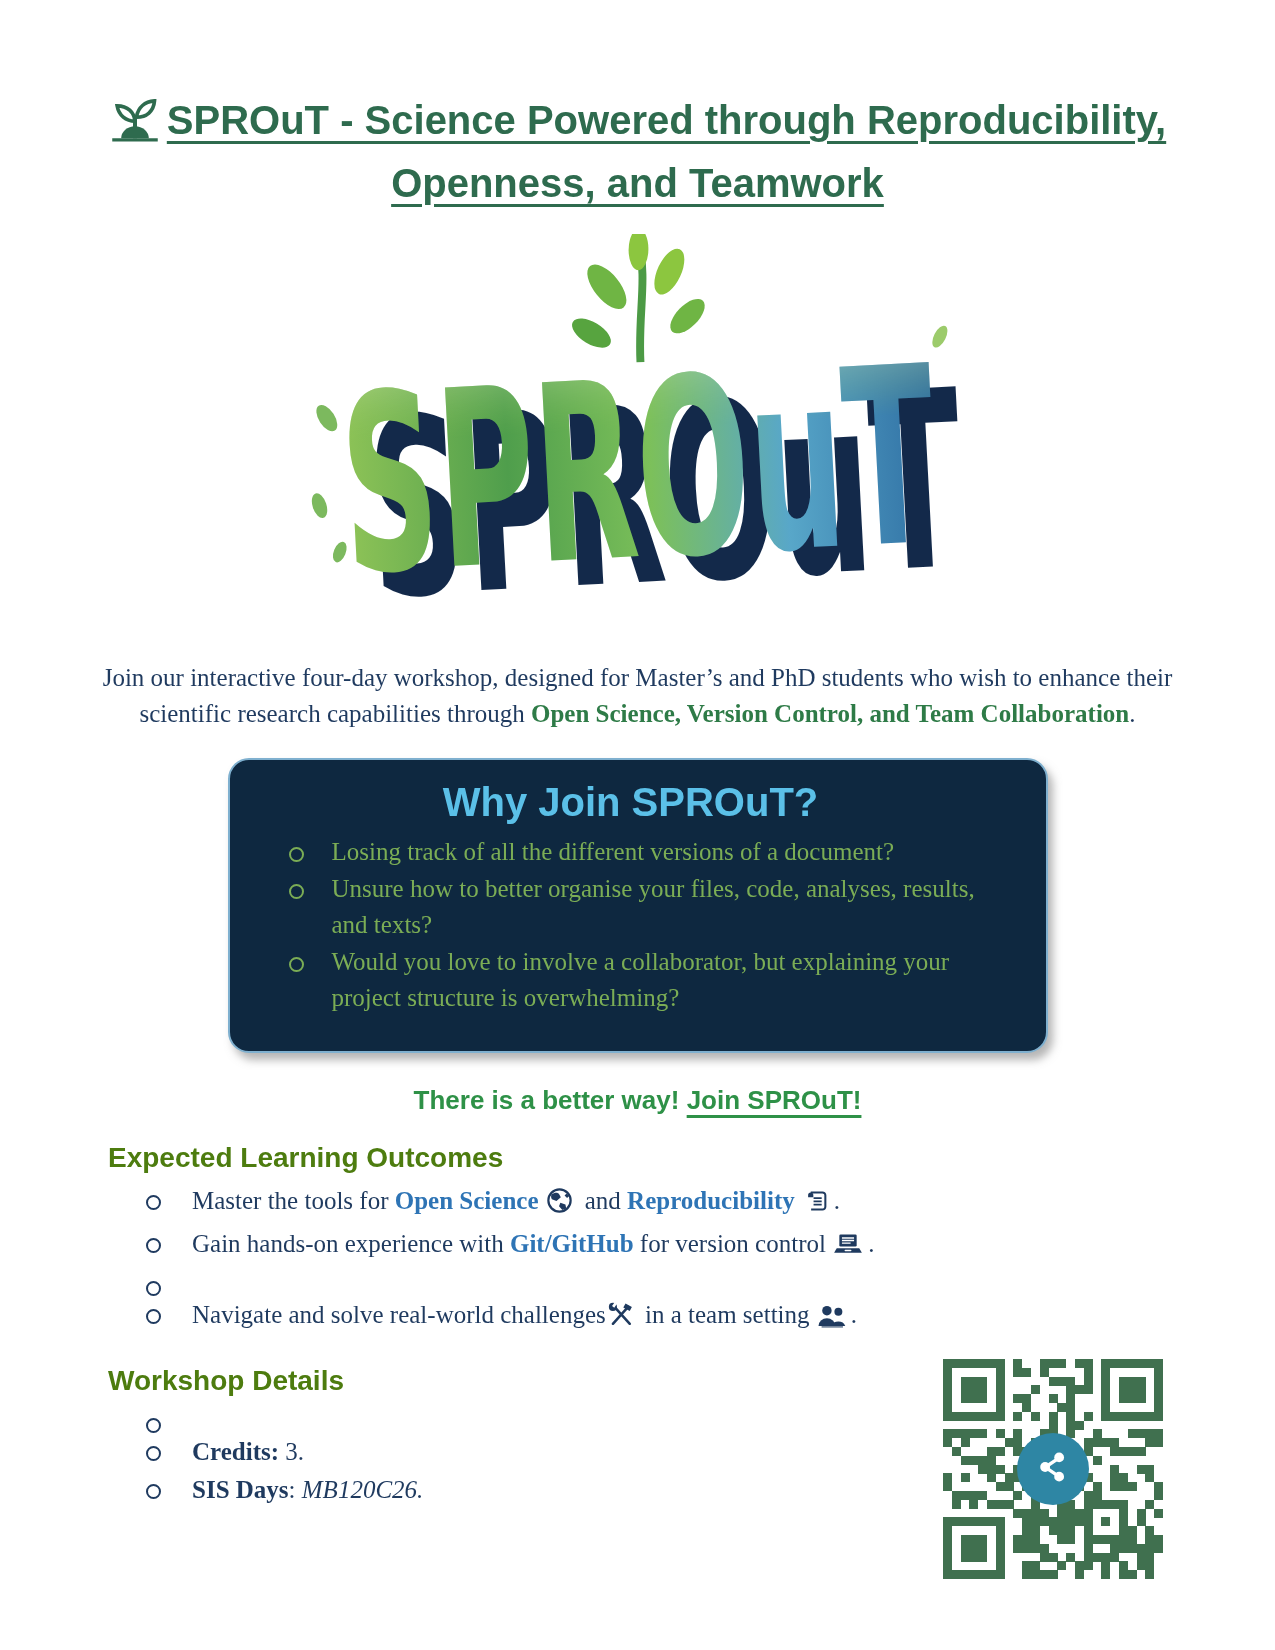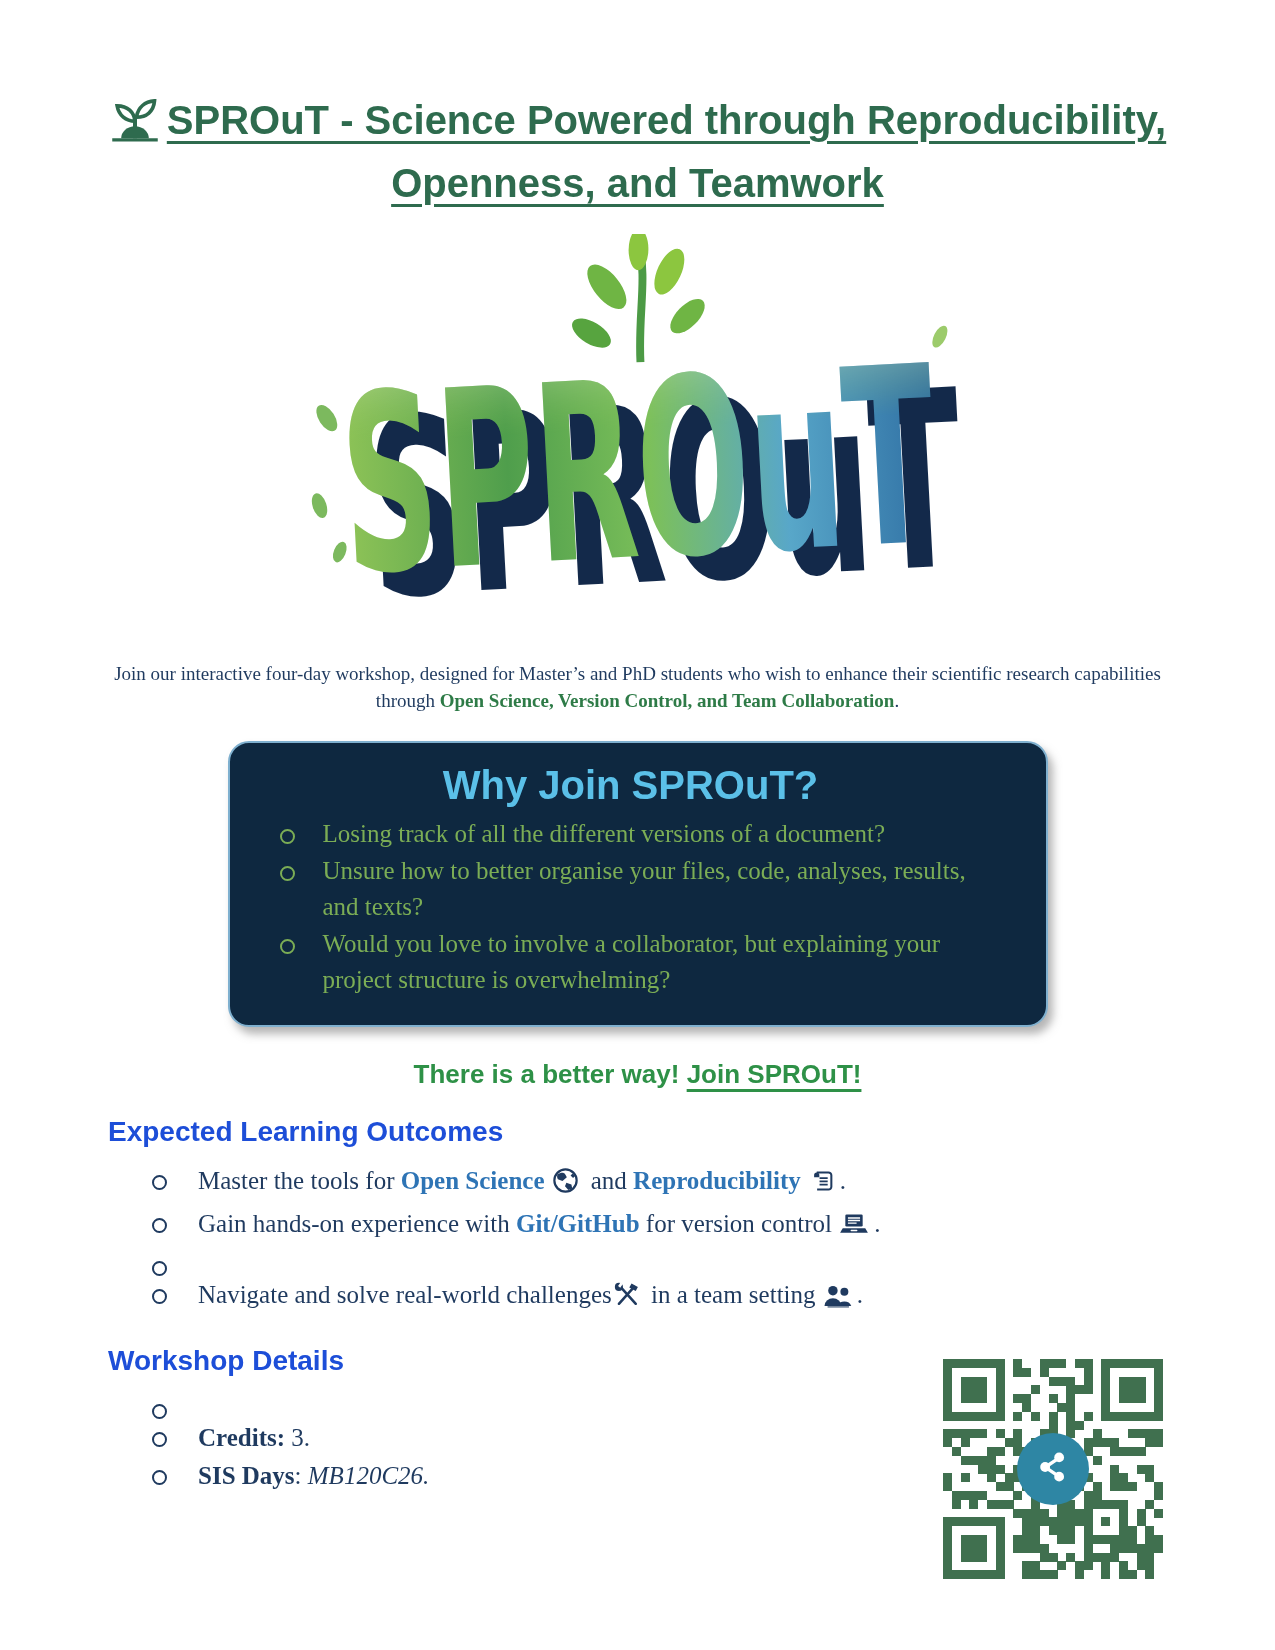--- a/index.html
+++ b/index.html
@@ -10,45 +10,45 @@
   h1.title{margin:0 88px;text-align:center;font-family:"Liberation Sans",sans-serif;
            font-weight:700;font-size:40px;line-height:1.32;color:#2E6B4E;
            text-decoration:underline;text-decoration-thickness:3px;text-underline-offset:7px;}
   .seed{display:inline-block;vertical-align:-10px;margin-right:6px;}
 
   
   .logo-wrap{width:690px;margin:24px auto 0;height:410px;}
   .logo-wrap svg{width:100%;height:100%;}
 
   
-  p.intro{width:1085px;margin:16px auto 0;text-align:center;font-size:19px;line-height:1.45;color:#1F3A5F;}
+  p.intro{width:1085px;margin:16px auto 0;text-align:center;font-size:25px;line-height:1.45;color:#1F3A5F;}
   p.intro .hl{color:#2E7B47;font-weight:700;}
 
   
   .why-box{width:820px;margin:26px auto 0;background:#0E2840;border:2px solid #7FB0CF;
            border-radius:21px;padding:18px 44px 26px 30px;box-sizing:border-box;
            box-shadow:5px 7px 9px rgba(110,110,110,.5);}
   .why-box h2{margin:2px 0 8px;text-align:center;font-family:"Liberation Sans",sans-serif;
               font-weight:700;font-size:40px;color:#5BC0E8;}
-  ul.blist{list-style:none;margin:0;padding:0 0 0 20px;}
+  ul.blist{list-style:none;margin:9px;padding:0 0 0 20px;}
   ul.blist li{display:flex;margin:1px 0;font-size:25px;line-height:36px;}
   .ring{display:inline-block;width:11px;height:11px;border-radius:50%;flex:0 0 auto;margin-top:13px;}
   .ring.g{border:2px solid #7BAD55;}
   .ring.n{border:2px solid #1F3A5F;}
   .why-box .btx{margin-left:28px;color:#7BAD55;}
 
   
   .better{margin-top:32px;text-align:center;font-family:"Liberation Sans",sans-serif;
           font-weight:700;font-size:26px;color:#2E9147;}
   .better .uln{text-decoration:underline;text-decoration-thickness:3px;text-underline-offset:6px;}
 
   
   h3.section{font-family:"Liberation Sans",sans-serif;font-weight:700;font-size:28px;
-             color:#1d4ed8;margin:26px 0 8px 108px;}
-  ul.outlist{list-style:none;margin:14px;padding:0 0 0 138px;max-width:860px;}
+             color:#4d7c0f;margin:26px 0 8px 108px;}
+  ul.outlist{list-style:none;margin:8px;padding:0 0 0 138px;max-width:860px;}
   ul.outlist li{display:flex;font-size:25px;line-height:38px;margin:0;}
   ul.outlist .btx{margin-left:31px;color:#1F3A5F;}
   .term{color:#2E74B5;font-weight:700;}
   .ic{display:inline-block;vertical-align:-5px;margin:0 5px 0 8px;}
   .ic.tight{margin-left:1px;}
   ul.outlist strong{font-weight:700;}
   ul.outlist em{font-style:italic;}
 
   
   .qr{position:absolute;top:1358px;right:112px;width:220px;height:222px;}

